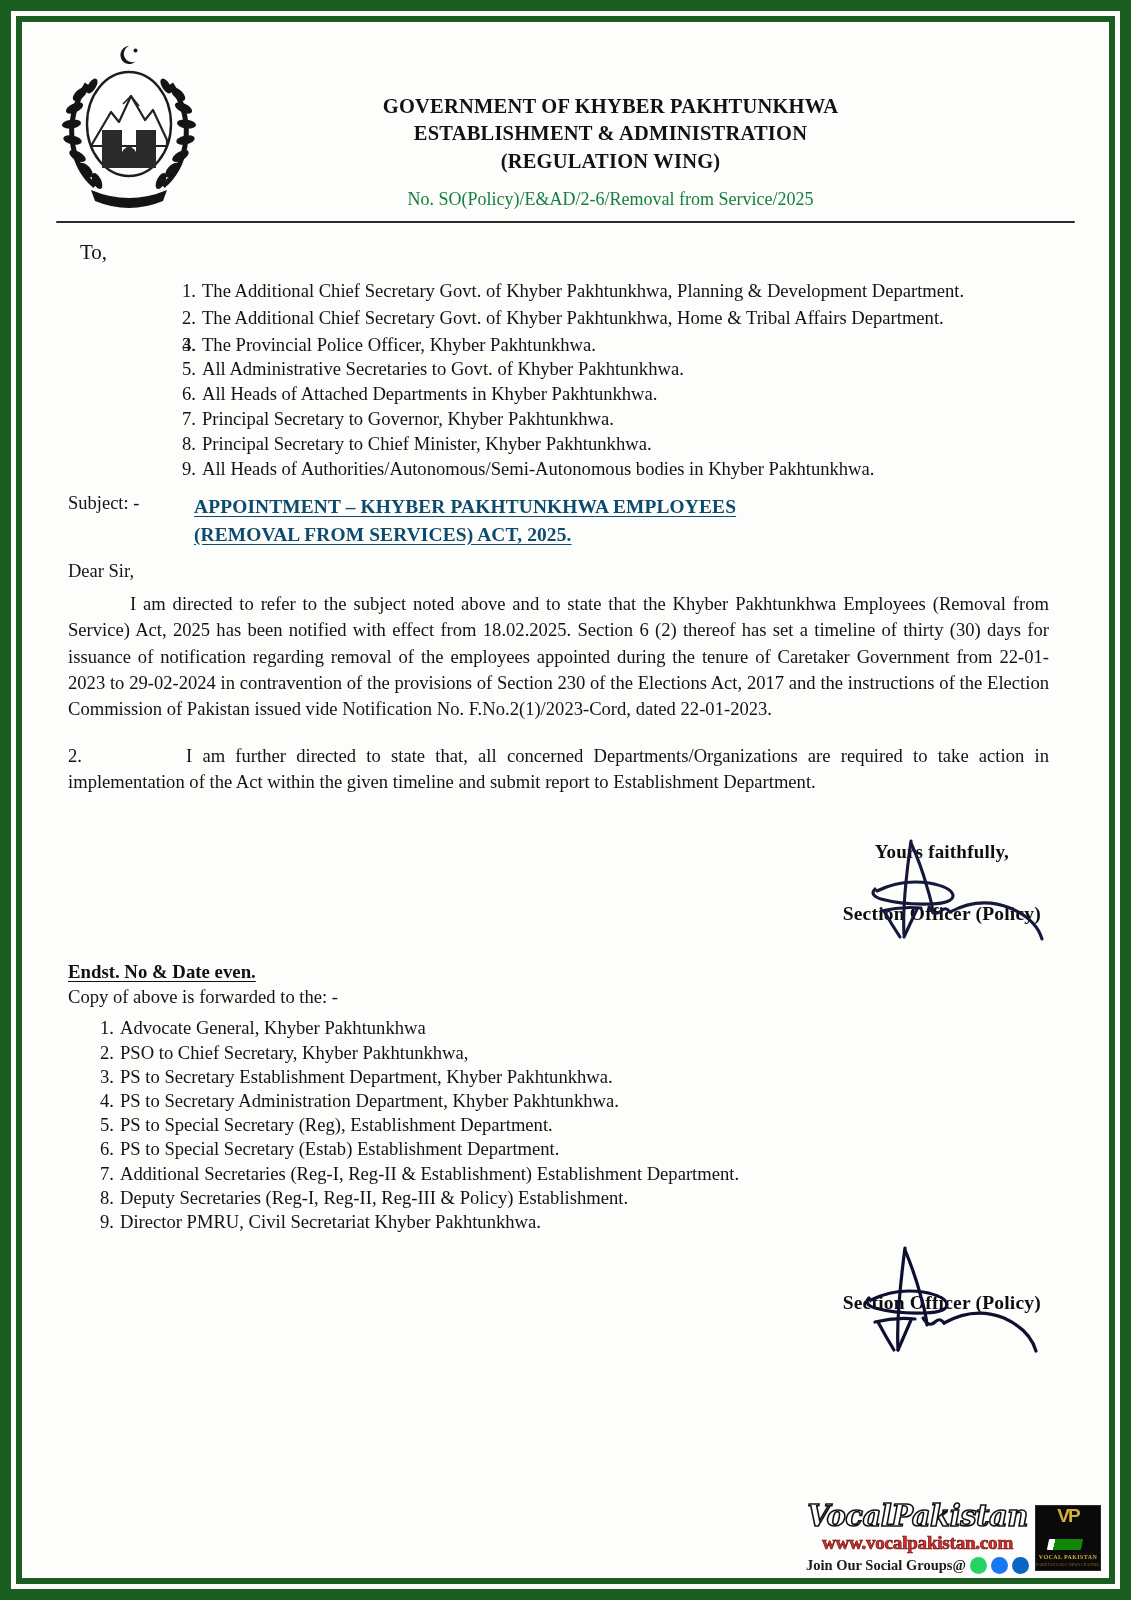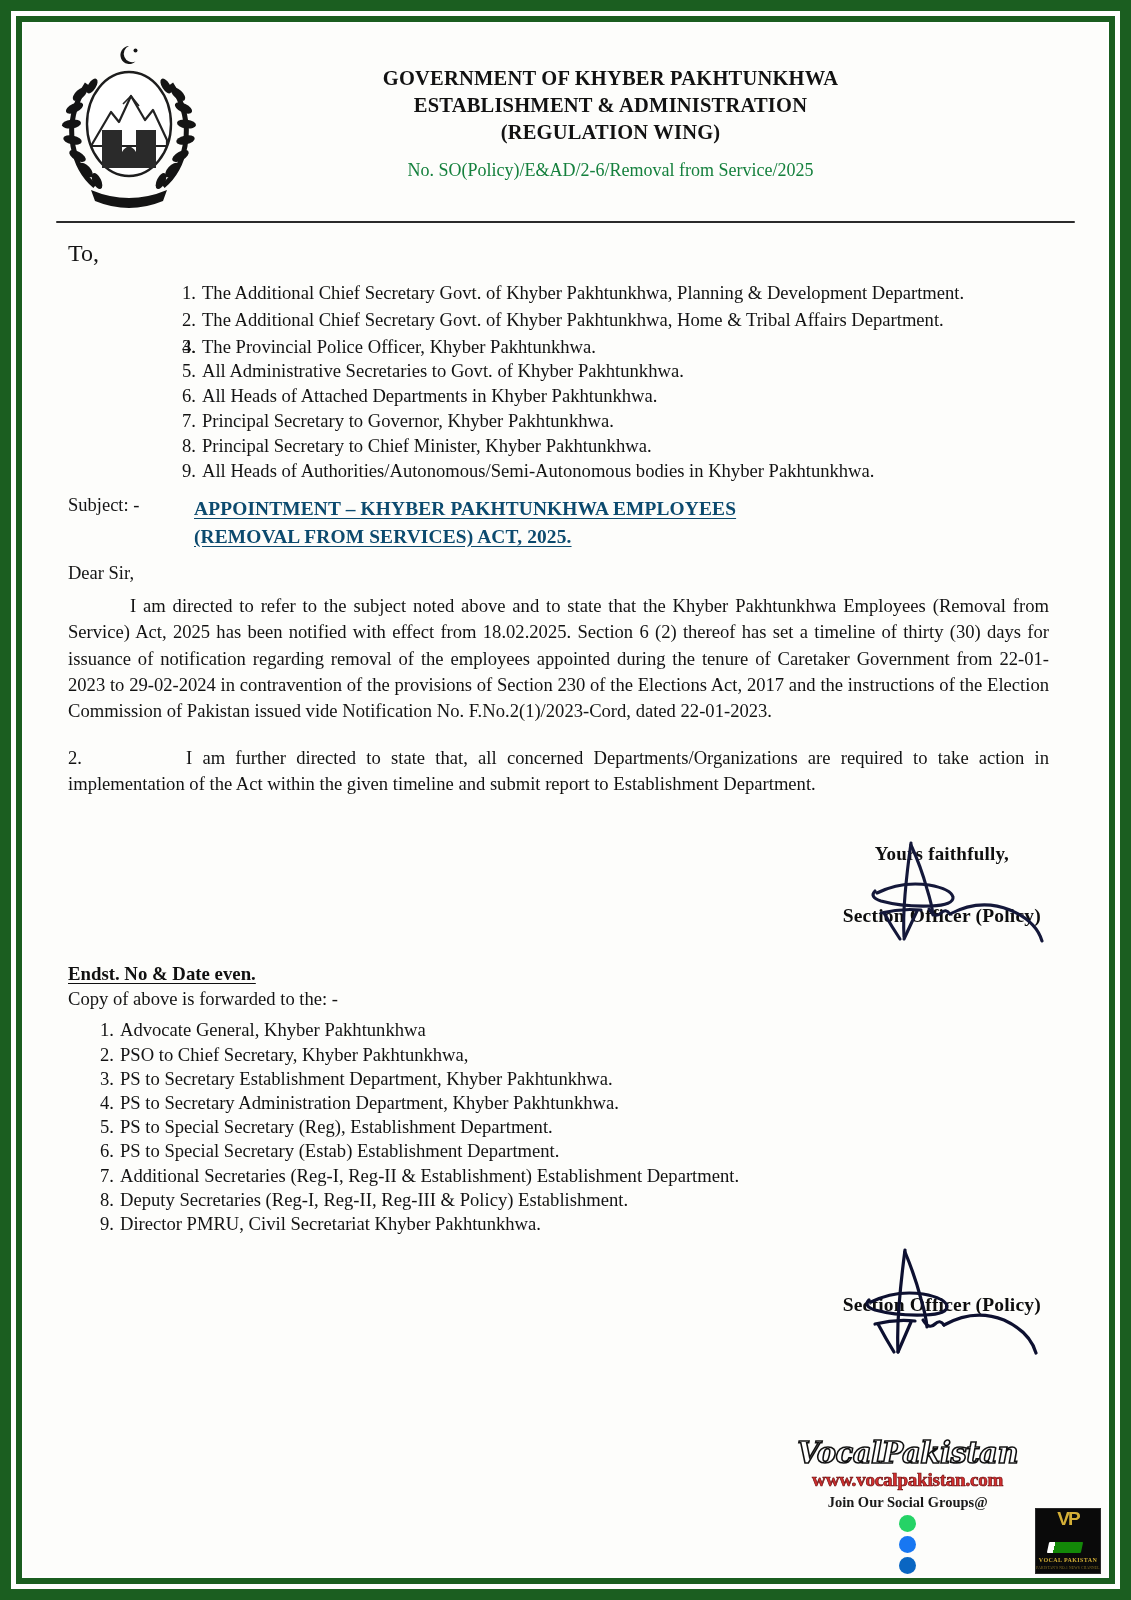--- a/index.html
+++ b/index.html
@@ -36,21 +36,21 @@
   }
   .paper {
     position: absolute;
     inset: 0;
     padding: 6px 30px 0 30px;
   }
 
   
   .header {
     display: flex;
-    align-items: center;
+    align-items: flex-end;
     padding-top: 6px;
   }
   .emblem {
     width: 150px;
     flex: 0 0 150px;
     padding-top: 4px;
     display: flex;
     justify-content: center;
   }
   .head-text {
@@ -74,22 +74,22 @@
   .ref-line .date-bold { font-weight: bold; }
   .rule {
     height: 2px;
     background: #2b2b2b;
     margin: 9px 2px 0 2px;
     border-radius: 1px;
   }
 
   
   .to-label {
-    font-size: 24px;
-    margin: 17px 0 0 14px;
+    font-size: 21px;
+    margin: 17px 0 0 26px;
     color: #151515;
   }
   ol.recipients {
     list-style: none;
     margin: 14px 0 0 0;
     padding: 0 28px 0 148px;
   }
   ol.recipients li {
     position: relative;
     font-size: 18.6px;
@@ -228,22 +228,22 @@
     top: -52px;
     pointer-events: none;
   }
 
   
   .watermark {
     position: absolute;
     right: 6px;
     bottom: 2px;
     display: flex;
-    align-items: flex-end;
-    gap: 17px;
+    align-items: center;
+    gap: 6px;
   }
   .wm-text { text-align: center; }
   .wm-brand {
     font-family: "DejaVu Serif", serif;
     font-style: italic;
     font-weight: bold;
     font-size: 29px;
     color: #ffffff;
     -webkit-text-stroke: 1.6px #111;
     letter-spacing: -0.5px;
@@ -263,21 +263,20 @@
   .wm-join {
     display: flex;
     align-items: center;
     justify-content: center;
     gap: 4px;
     font-size: 14.5px;
     font-weight: bold;
     color: #1a1a1a;
     margin-top: 2px;
     white-space: nowrap;
-    flex-direction: column;
   }
   .soc {
     width: 17px; height: 17px;
     border-radius: 50%;
     display: inline-block;
   }
   .soc-wa { background: #25d366; }
   .soc-fb { background: #1877f2; }
   .soc-li { background: #0a66c2; }
   .wm-logo {

